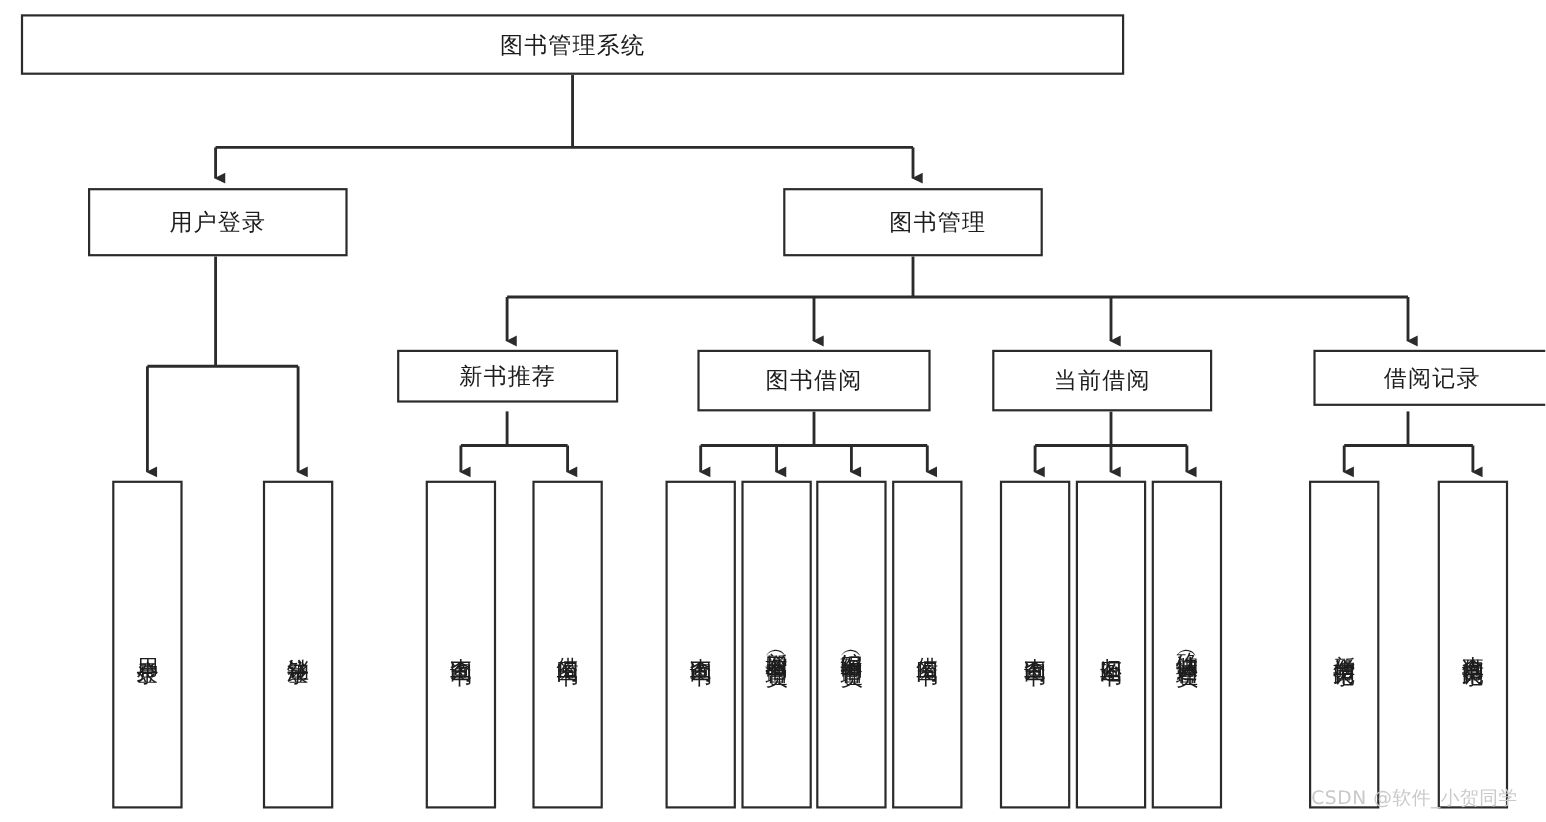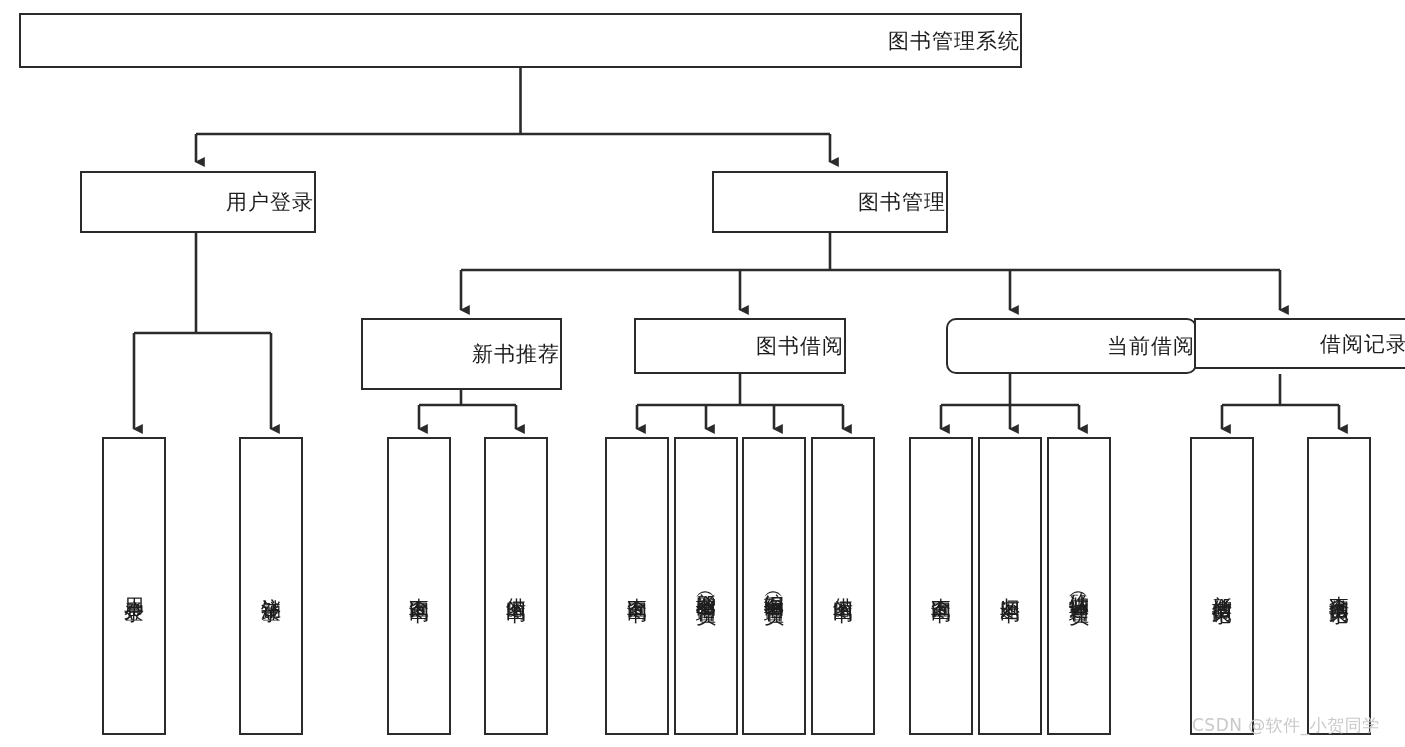--- a/index.html
+++ b/index.html
@@ -20,21 +20,21 @@
     width:1405px;height:747px;
     pointer-events:none;
   }
   .node{
     position:absolute;
     box-sizing:border-box;
     background:#ffffff;
     border:2px solid #2b2b2b;
     display:flex;
     align-items:center;
-    justify-content:flex-end;
+    justify-content:center;
     color:#1d1d1d;
   }
   .node.horiz{
     font-size:21px;
     letter-spacing:1px;
   }
   .node.vert{
     writing-mode:vertical-rl;
     text-orientation:upright;
     font-size:20px;
@@ -123,27 +123,27 @@
     <span class="lbl">图书管理系统</span>
   </div>
 
   <div class="node horiz" style="left:80px;top:171px;width:236px;height:62px;">
     <span class="lbl">用户登录</span>
   </div>
   <div class="node horiz" style="left:712px;top:171px;width:236px;height:62px;padding-left:45px;">
     <span class="lbl">图书管理</span>
   </div>
 
-  <div class="node horiz" style="left:361px;top:318px;width:201px;height:72px;">
+  <div class="node horiz" style="left:361px;top:318px;width:201px;height:48px;">
     <span class="lbl">新书推荐</span>
   </div>
   <div class="node horiz" style="left:634px;top:318px;width:212px;height:56px;">
     <span class="lbl">图书借阅</span>
   </div>
-  <div class="node horiz" style="left:946px;top:318px;width:251px;height:56px;border-radius:10px;">
+  <div class="node horiz" style="left:902px;top:318px;width:200px;height:56px;">
     <span class="lbl">当前借阅</span>
   </div>
   <div class="node horiz" style="left:1194px;top:318px;width:216px;height:51px;">
     <span class="lbl">借阅记录</span>
   </div>
 
   <div class="node vert" style="left:102px;top:437px;width:64px;height:298px;">
     <span class="lbl">用户登录</span>
   </div>
   <div class="node vert" style="left:239px;top:437px;width:64px;height:298px;">

